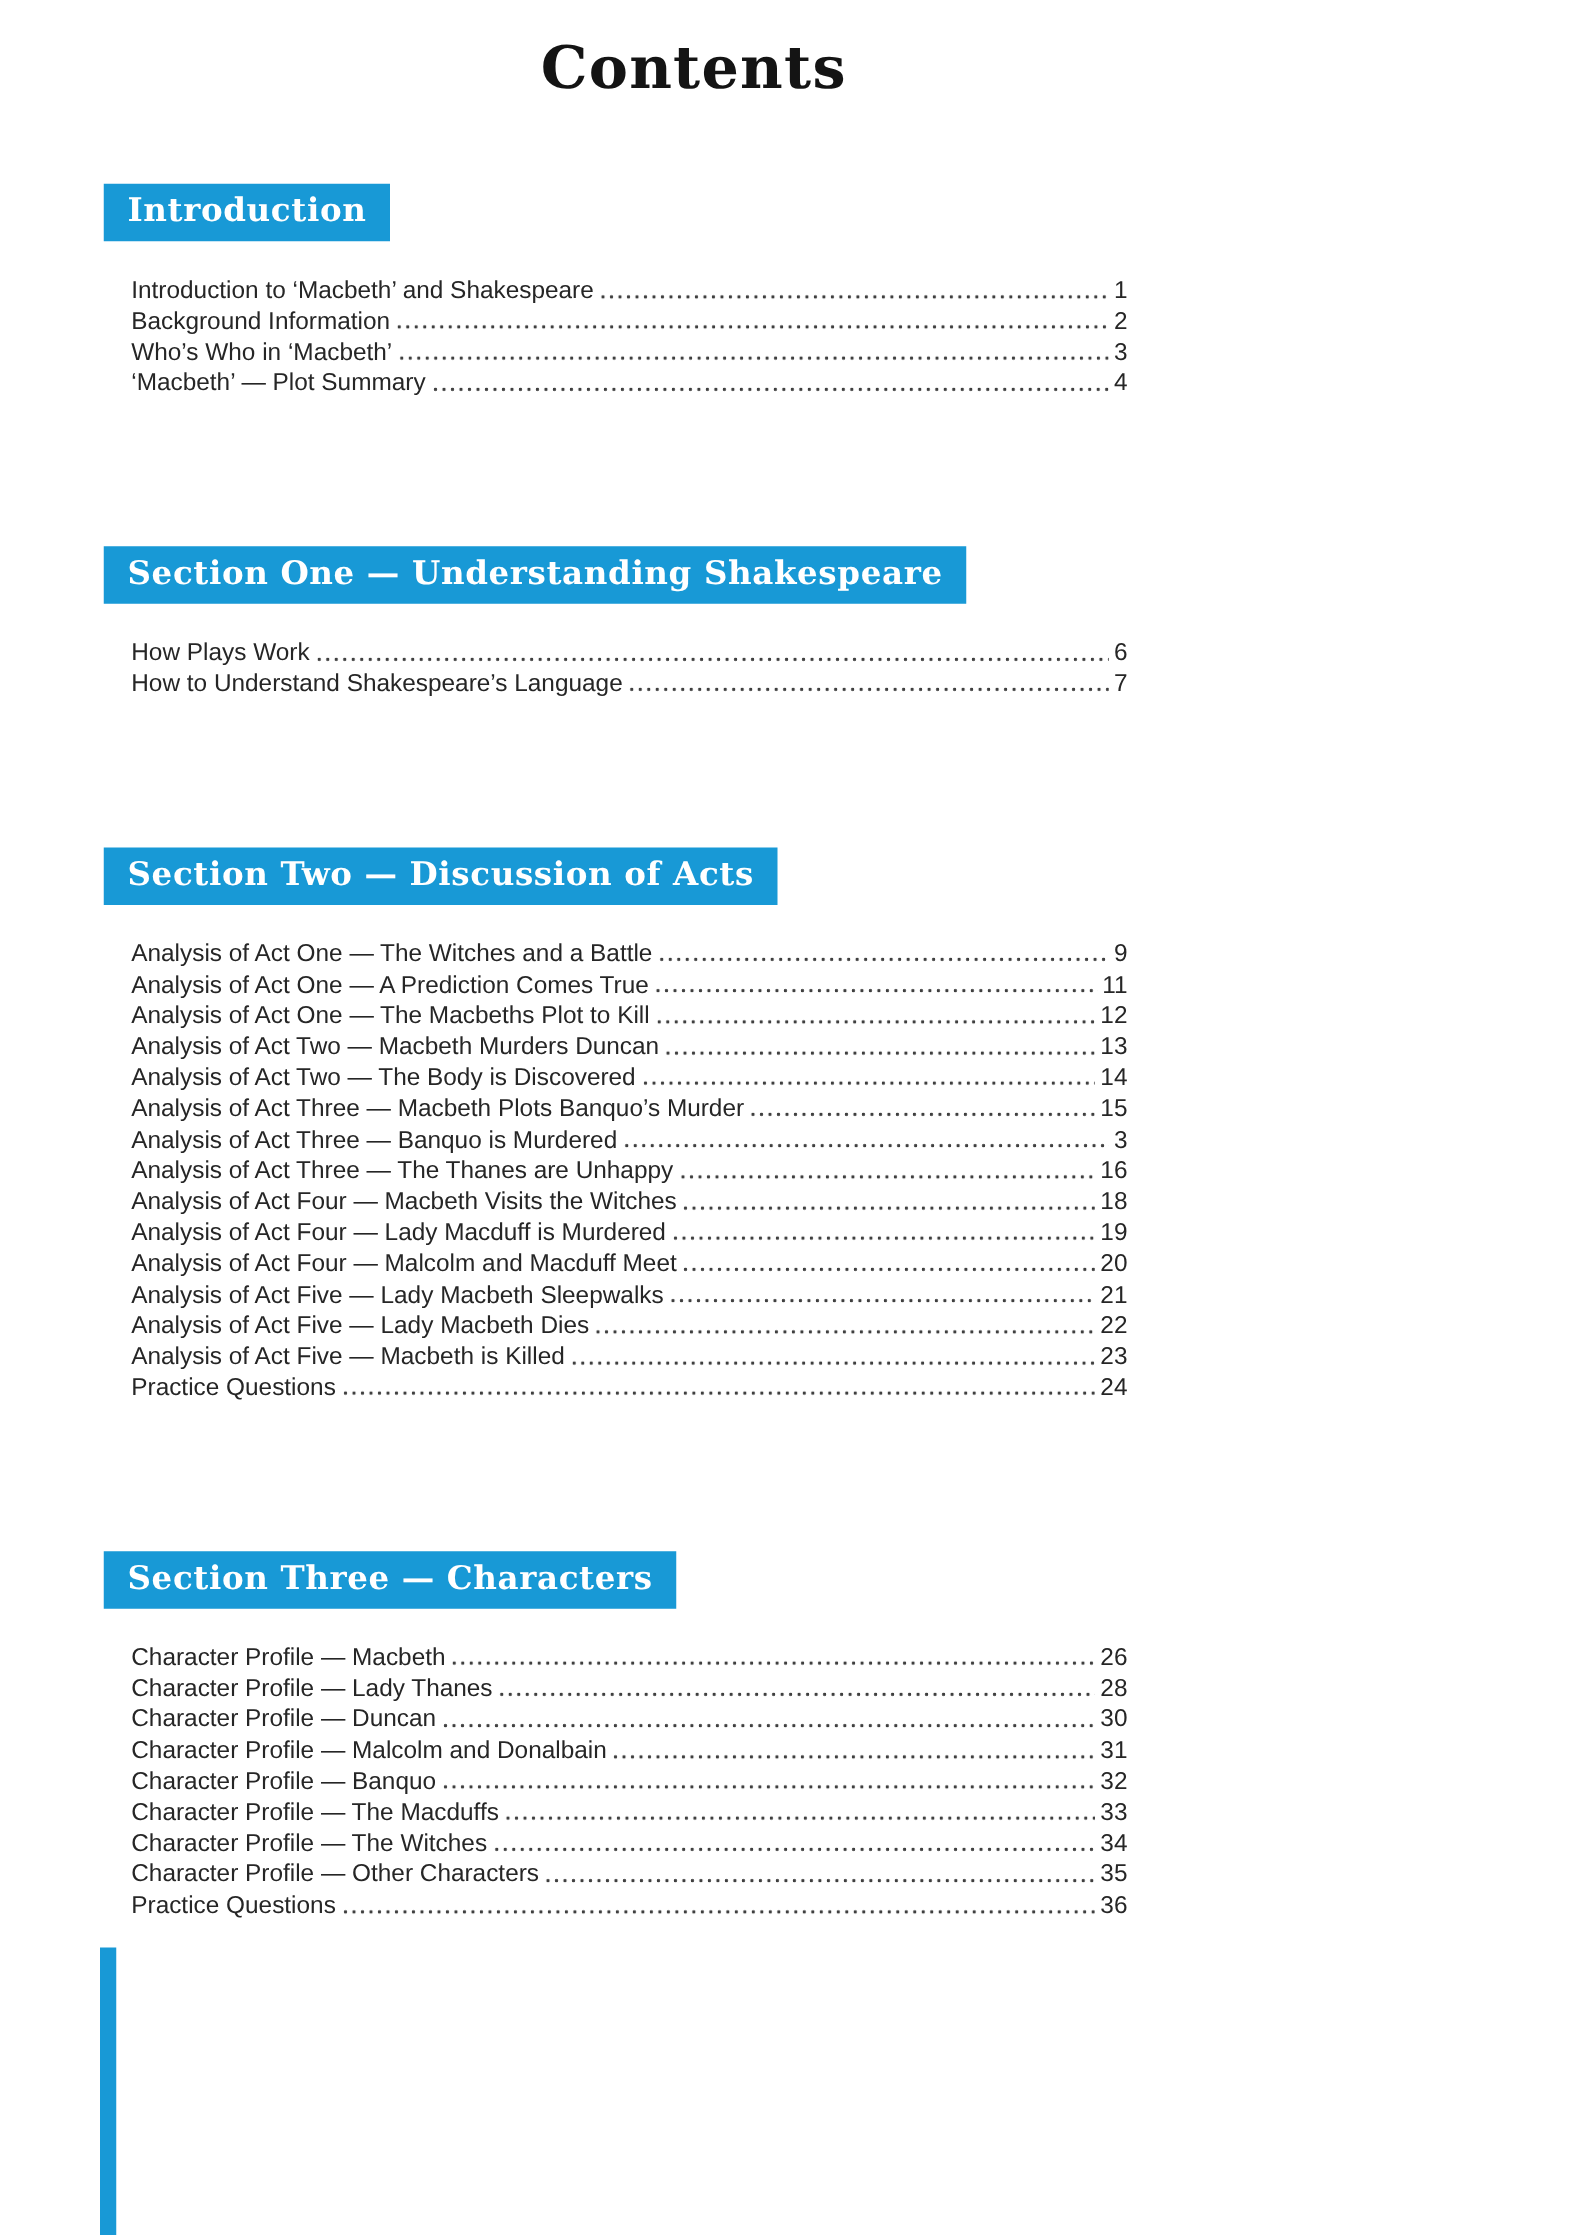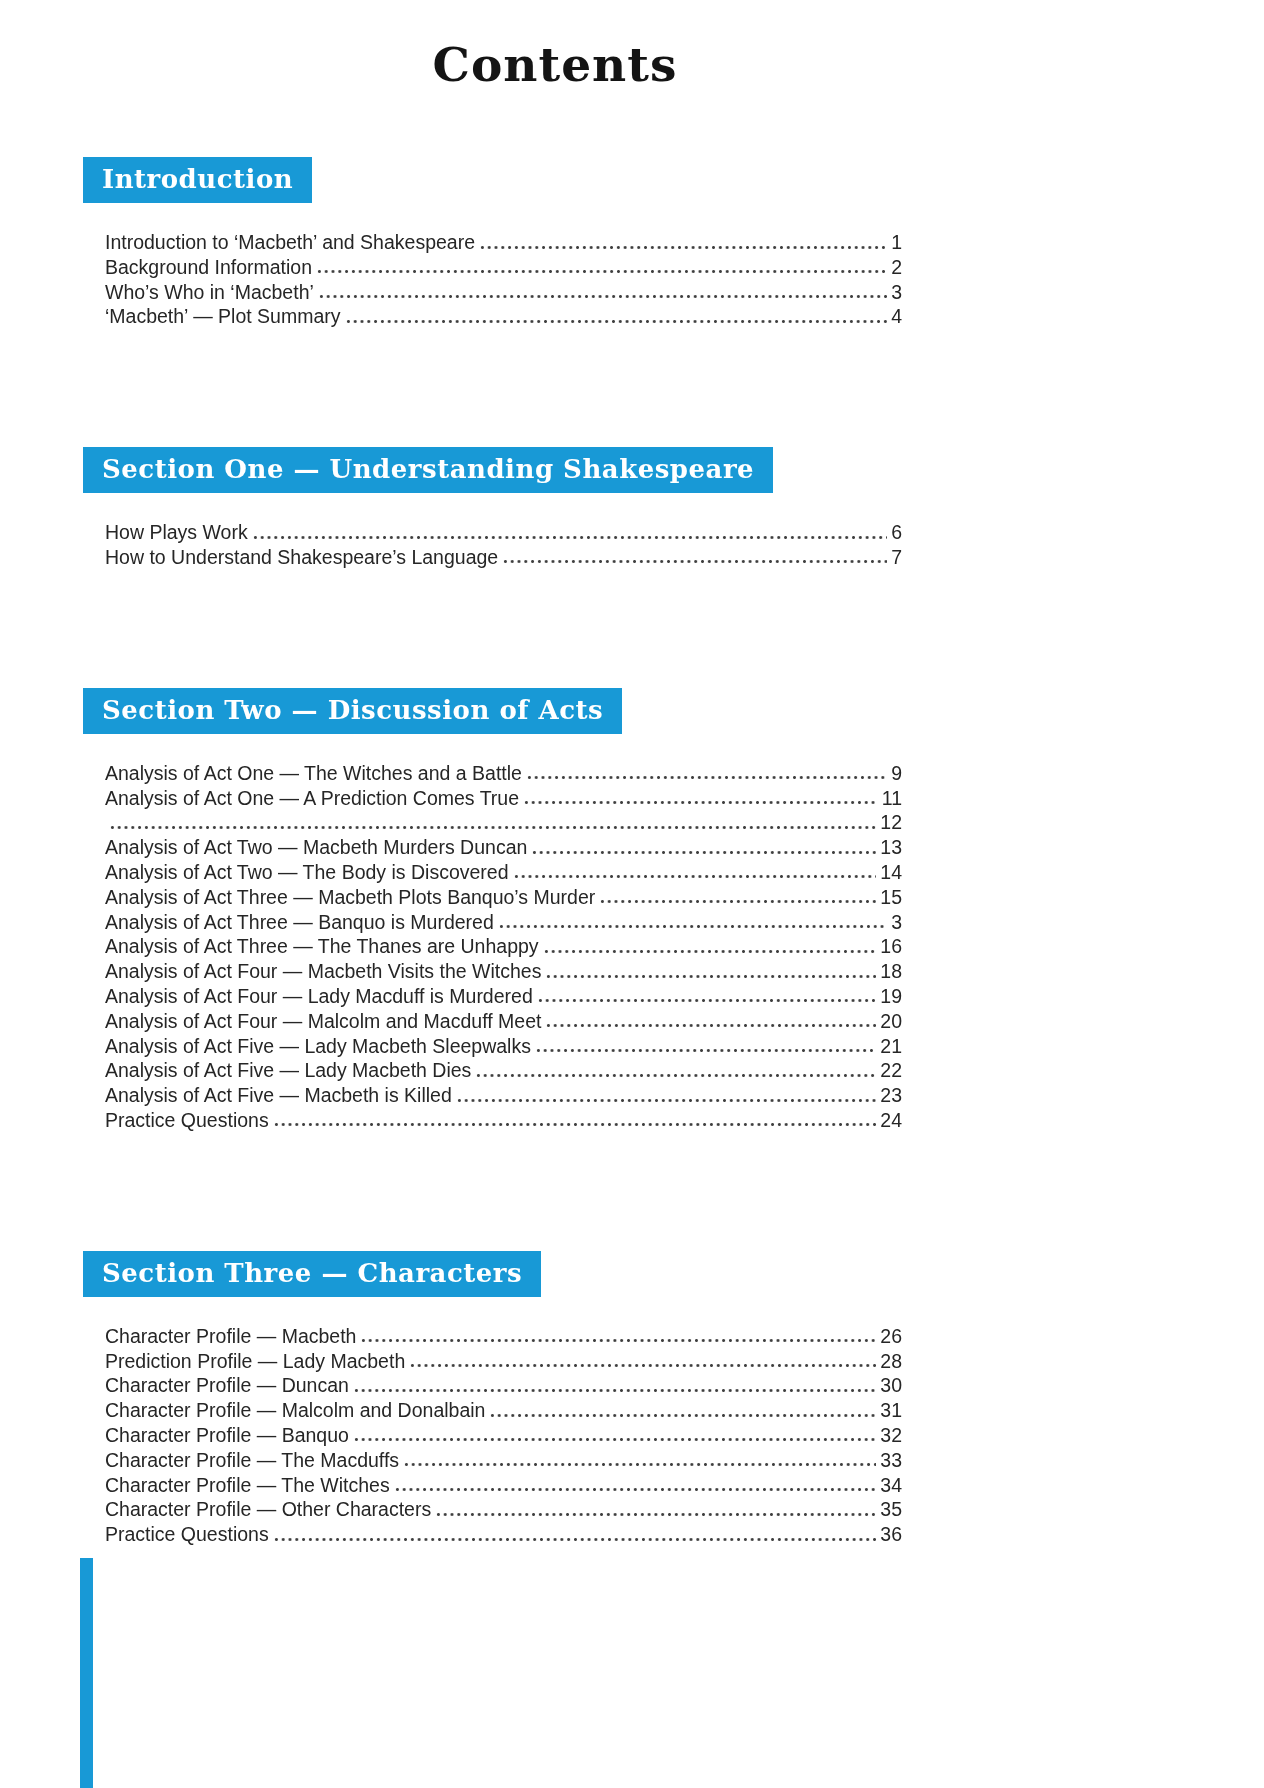--- a/index.html
+++ b/index.html
@@ -7,21 +7,21 @@
     position: relative;
     width: 1264px;
     height: 1788px;
     background: #ffffff;
     font-family: "Liberation Sans", sans-serif;
     color: #262626;
     overflow: hidden;
   }
   .title {
     margin: 0;
-    padding-top: 36px;
+    padding-top: 26px;
     margin-left: 105px;
     width: 900px;
     text-align: center;
     font-family: "DejaVu Serif", serif;
     font-weight: 700;
     font-size: 47px;
     line-height: 58px;
     letter-spacing: 1px;
     color: #141414;
   }
@@ -144,20 +144,21 @@
   </div>
 
 
   <div class="entry">
     <span class="entry-label">Analysis of Act One — A Prediction Comes True</span>
     <span class="leader"></span>
     <span class="entry-page">11</span>
   </div>
 
   <div class="entry">
+    <span class="entry-label">Analysis of Act One — The Macbeths Plot to Kill</span>
     <span class="leader"></span>
     <span class="entry-page">12</span>
   </div>
 
   <div class="entry">
     <span class="entry-label">Analysis of Act Two — Macbeth Murders Duncan</span>
     <span class="leader"></span>
     <span class="entry-page">13</span>
   </div>
 
@@ -234,21 +235,21 @@
       <span class="section-header-label">Section Three — Characters</span>
     </div>
     <div class="entries">
   <div class="entry">
     <span class="entry-label">Character Profile — Macbeth</span>
     <span class="leader"></span>
     <span class="entry-page">26</span>
   </div>
 
   <div class="entry">
-    <span class="entry-label">Prediction Profile — Lady Macbeth</span>
+    <span class="entry-label">Character Profile — Lady Thanes</span>
     <span class="leader"></span>
     <span class="entry-page">28</span>
   </div>
 
   <div class="entry">
     <span class="entry-label">Character Profile — Duncan</span>
     <span class="leader"></span>
     <span class="entry-page">30</span>
   </div>
 

